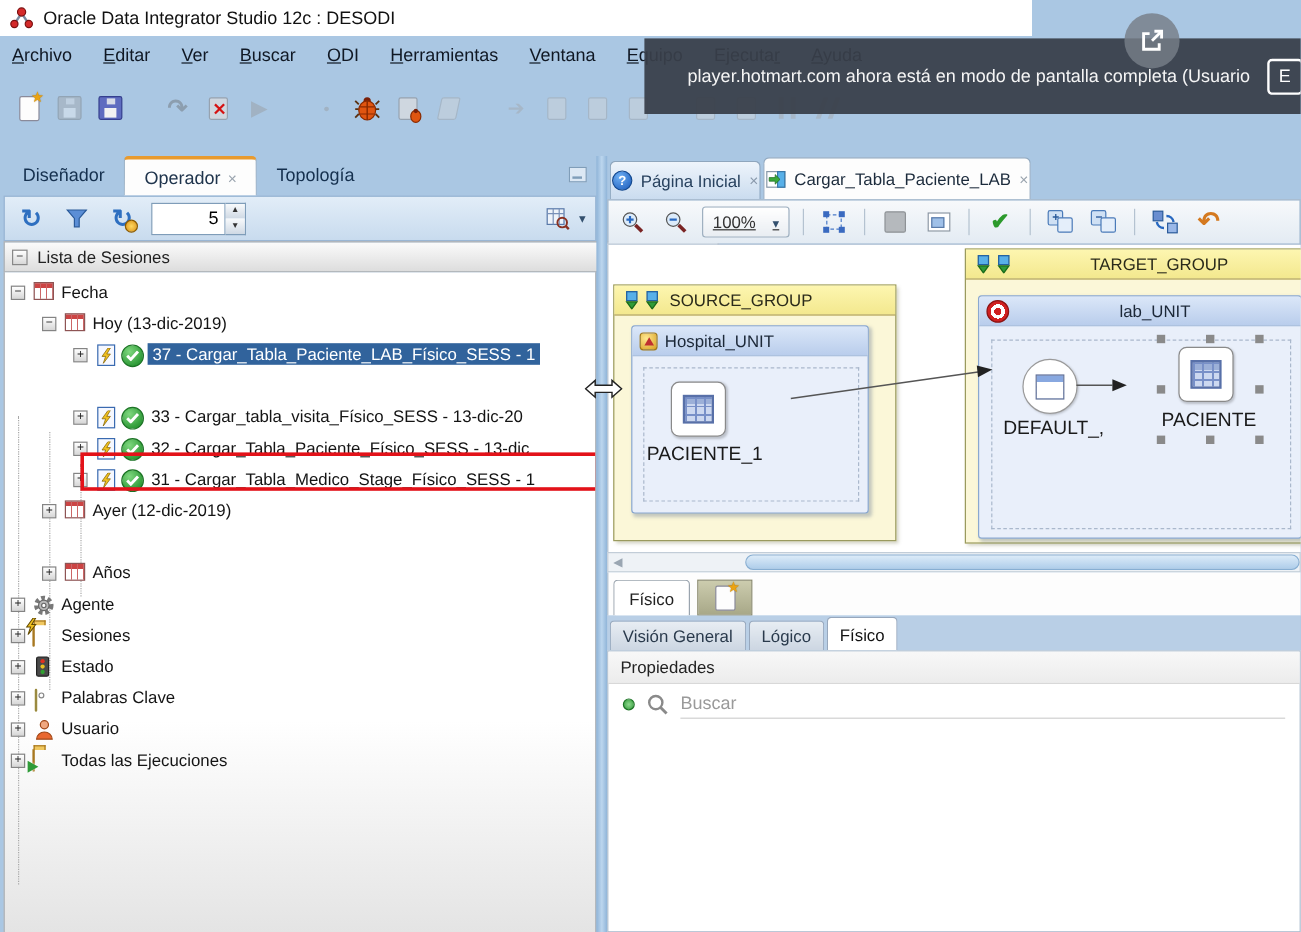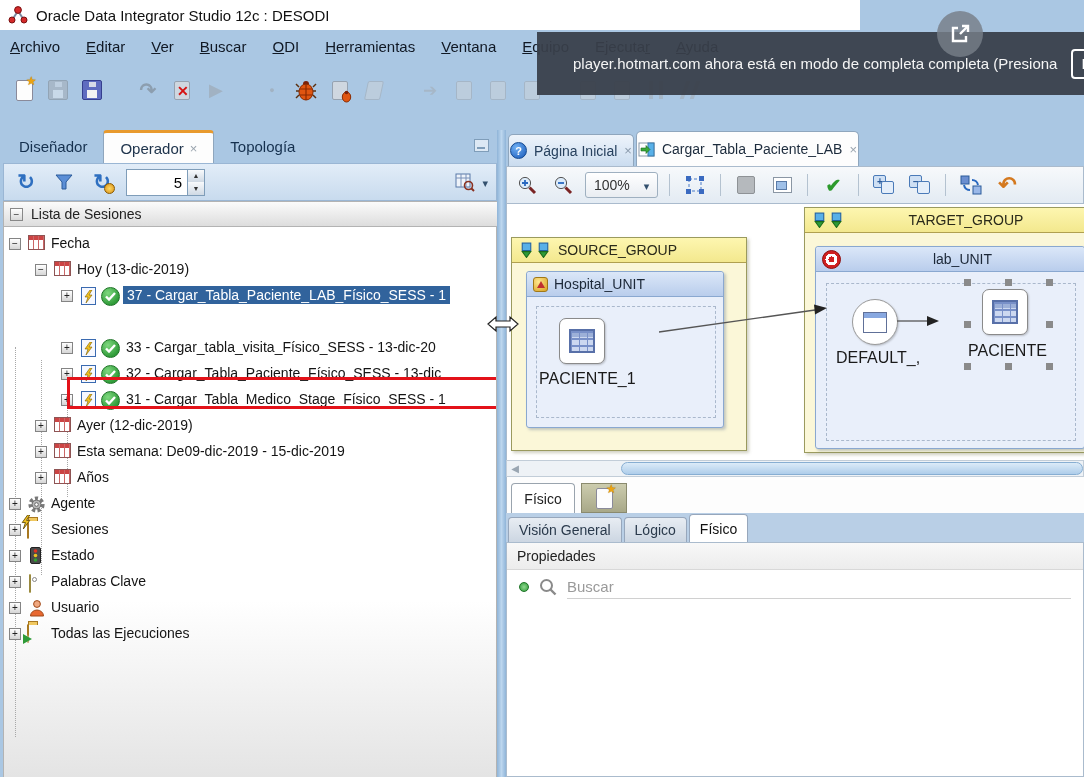--- a/index.html
+++ b/index.html
@@ -91,21 +91,21 @@
   .right-panel { position:absolute; left:506px; top:130px; width:578px; height:647px; }
   .rp-tabs { position:absolute; left:0; top:0; width:578px; height:36px; display:flex; align-items:flex-end; gap:2px; padding-left:2px; }
   .rtab { height:32px; display:flex; align-items:center; gap:7px; padding:0 1px; font-size:14px; border:1px solid #8fa6bd; border-bottom:none; border-radius:5px 5px 0 0; }
   .rtab.inactive { background:linear-gradient(#eef4fb,#cadcef); color:#27415e; }
   .rtab.active { background:#fdfdfd; color:#1c2b3c; height:35px; }
   .ic-help { width:17px; height:17px; border-radius:50%; background:radial-gradient(circle at 35% 30%,#6fb0f4,#1858b8); border:1px solid #12488f; color:#fff; font-size:11px; font-weight:bold; display:flex; align-items:center; justify-content:center; }
   .ic-help::before { content:"?"; }
 
   .rp-toolbar { position:absolute; left:0; top:36px; width:578px; height:38px; background:linear-gradient(#f7f9fb,#e3ebf3); border:1px solid #aabbcd; display:flex; align-items:center; padding:0 6px; gap:8px; }
   .vsep { width:1px; height:22px; background:#b4c2d0; margin:0 3px; }
-  .zoombox { display:flex; align-items:center; height:26px; background:linear-gradient(#ffffff,#e9edf2); border:1px solid #9fb0c0; border-radius:3px; padding:0 8px; gap:14px; font-size:14px; color:#333; }
+  .zoombox { display:flex; align-items:center; height:26px; background:linear-gradient(#ffffff,#e9edf2); border:1px solid #9fb0c0; border-radius:3px; padding:0 8px; gap:14px; font-size:14px; color:#333;text-decoration:underline; }
   .ic-checkg::before { content:"✔"; color:#2c9a2c; font-size:19px; font-weight:bold; }
   .ic-undo::before { content:"↶"; color:#d4791f; font-size:22px; font-weight:bold; }
   .sqpair { position:relative; width:22px; height:20px; }
   .sqpair i { position:absolute; width:13px; height:13px; border:1px solid #4a7ab8; background:#cfe0f4; border-radius:2px; font-style:normal; font-size:10px; font-weight:bold; color:#2a5a9a; line-height:11px; text-align:center; }
   .sqpair i.b { left:0; top:0; } .sqpair i.f { left:8px; top:6px; background:#e4eefa; }
   .graysq { width:18px; height:18px; background:#b5b9bd; border:1px solid #8e9296; border-radius:2px; }
   .ic-window { width:19px; height:16px; background:#fff; border:1px solid #8a96a4; position:relative; }
   .ic-window::before { content:""; position:absolute; left:2px; bottom:2px; width:9px; height:7px; background:#9fc0e8; border:1px solid #5a7ba8; }
 
   .canvas { position:absolute; left:0; top:74px; width:578px; height:256px; background:#ffffff; border-left:1px solid #aabbcd; overflow:hidden; }
@@ -375,25 +375,20 @@
         </span>
       <span class="tlabel" style="left:122px">31 - Cargar_Tabla_Medico_Stage_Físico_SESS - 1</span>
     </div>
 
     <div class="trow" style="top:186px">
       <span class="exp plus" style="left:31px"></span>
       <span class="ico ic-tblred" style="left:50px"></span>
       <span class="tlabel" style="left:73px">Ayer (12-dic-2019)</span>
     </div>
 
-    <div class="trow" style="top:212px">
-      <span class="exp plus" style="left:31px"></span>
-      <span class="ico ic-tblred" style="left:50px"></span>
-      <span class="tlabel" style="left:73px">Esta semana: De09-dic-2019 - 15-dic-2019</span>
-    </div>
 
     <div class="trow" style="top:238px">
       <span class="exp plus" style="left:31px"></span>
       <span class="ico ic-tblred" style="left:50px"></span>
       <span class="tlabel" style="left:73px">Años</span>
     </div>
 
     <div class="trow" style="top:264px">
       <span class="exp plus" style="left:5px"></span>
       <span class="ico" style="left:23px"><svg width="19" height="19" viewBox="0 0 19 19">
@@ -641,21 +636,21 @@
           <line x1="11.5" y1="11.5" x2="16.5" y2="16.5" stroke="#8a8a8a" stroke-width="2.4"></line>
         </svg>
       <span class="sline">
           <input placeholder="Buscar" style="">
         </span>
     </div>
   </div>
 </div>
 
 <div class="banner">
-  <span class="msg">player.hotmart.com ahora está en modo de completa completa (Presiona</span>
+  <span class="msg">player.hotmart.com ahora está en modo de pantalla completa (Usuario</span>
   <span class="keybox">E</span>
 </div>
 <div class="popout">
   <svg width="22" height="22" viewBox="0 0 22 22">
     <path d="M9,5 h-5 v13 h13 v-5" fill="none" stroke="#fff" stroke-width="2.4"></path>
     <path d="M13,3 h6 v6" fill="none" stroke="#fff" stroke-width="2.4"></path>
     <line x1="19" y1="3" x2="11" y2="11" stroke="#fff" stroke-width="2.4"></line>
   </svg>
 </div>
 

